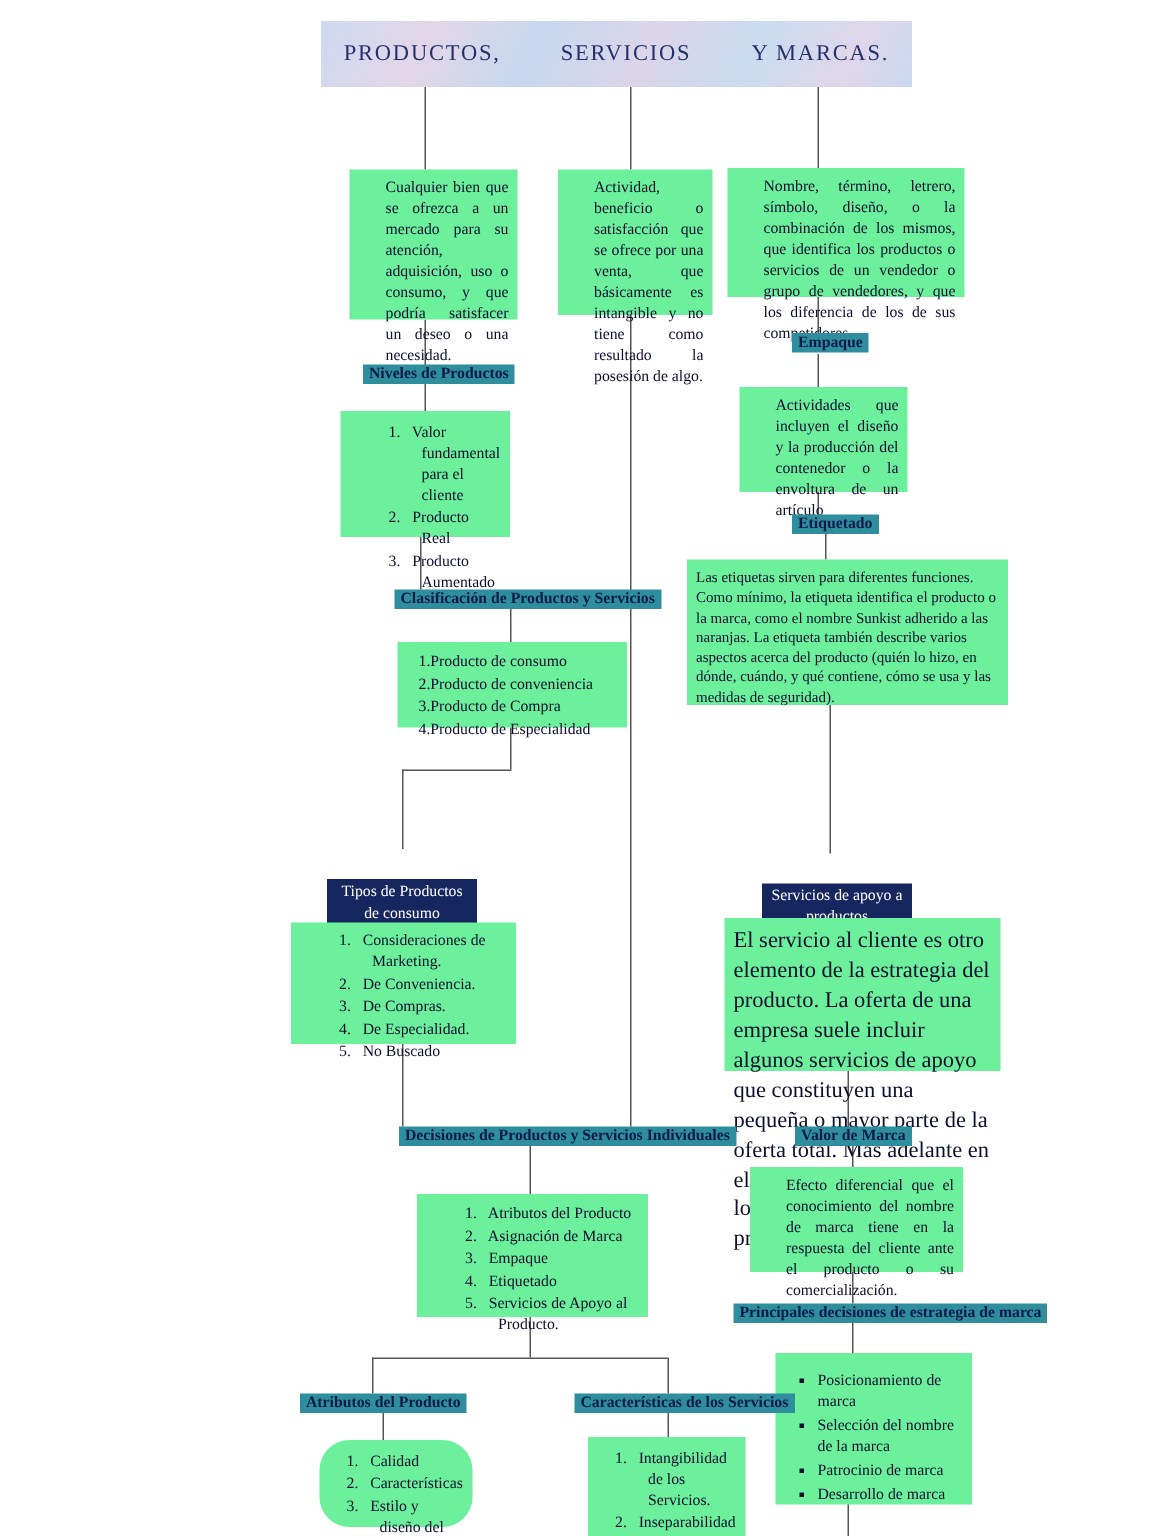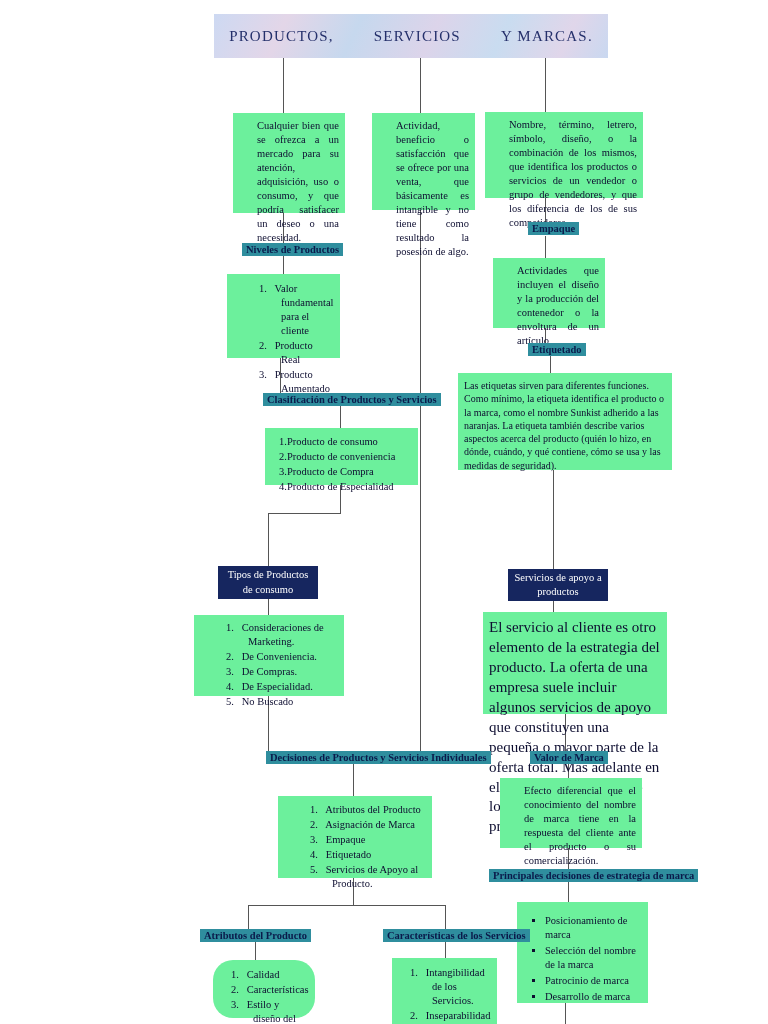--- a/index.html
+++ b/index.html
@@ -28,21 +28,21 @@
     font-size:10.5px;line-height:1.33;padding:6px 6px;box-sizing:border-box;
   }
   .gbox.just{text-align:justify;padding-left:24px;}
   .tlabel{
     position:absolute;background:var(--teal);color:#0a1a4a;
     font-size:10.5px;font-weight:bold;padding:1px 4px;white-space:nowrap;
   }
   .nbox{
     position:absolute;background:var(--navy);color:#ffffff;
     font-size:10.5px;text-align:center;display:flex;align-items:center;justify-content:center;
-    box-sizing:border-box;padding:2px 4px;line-height:1.35;
+    box-sizing:border-box;padding:2px 4px;line-height:1.35;margin-top:20px;
   }
   .v{position:absolute;width:1px;background:var(--line);}
   .h{position:absolute;height:1px;background:var(--line);}
   .li{white-space:pre-wrap;padding-left:22px;text-indent:-22px;margin:0 0 1px 0;}
   .listpad{padding-left:14px;}
   .listpad2{padding-left:32px;}
   ul.sq{list-style-type:square;margin:2px 4px 0 0;padding-left:22px;}
   ul.sq li{margin-bottom:2px;}
 </style>
 </head>

